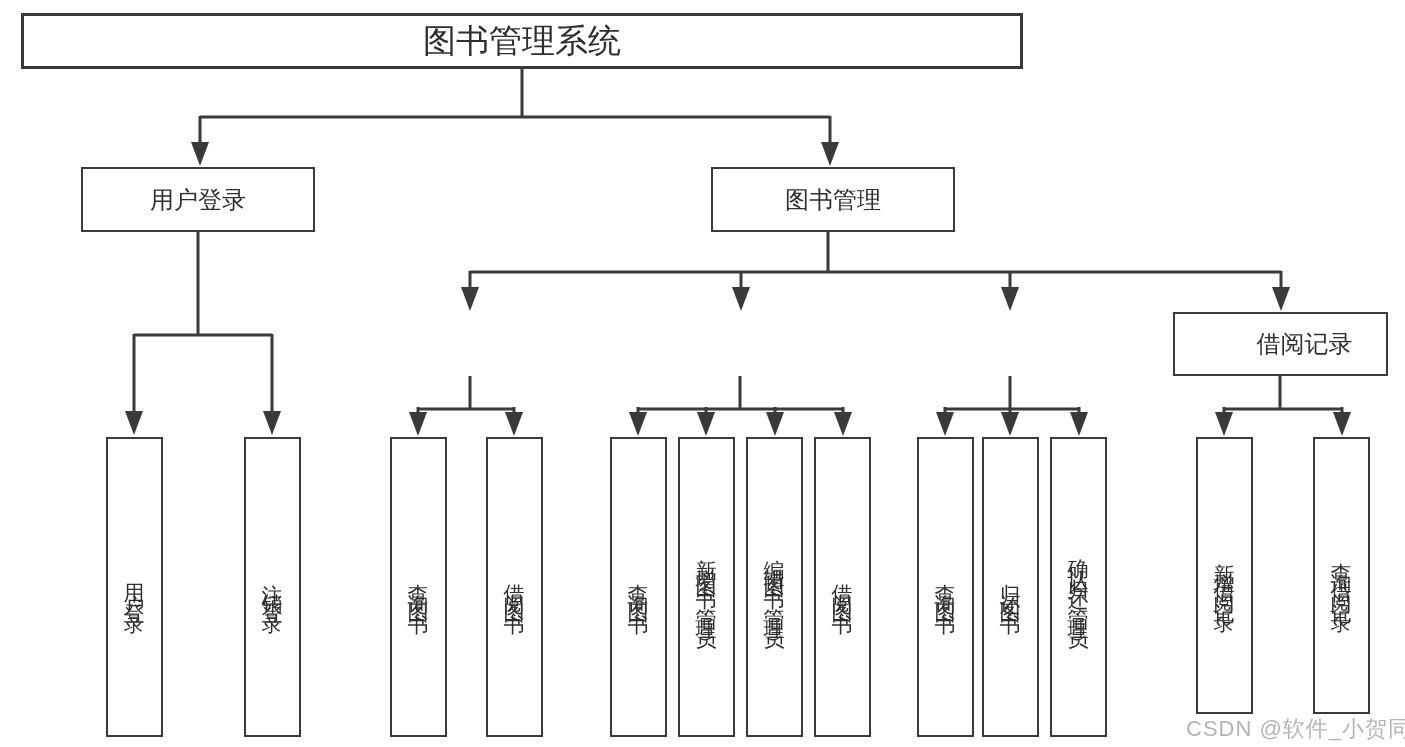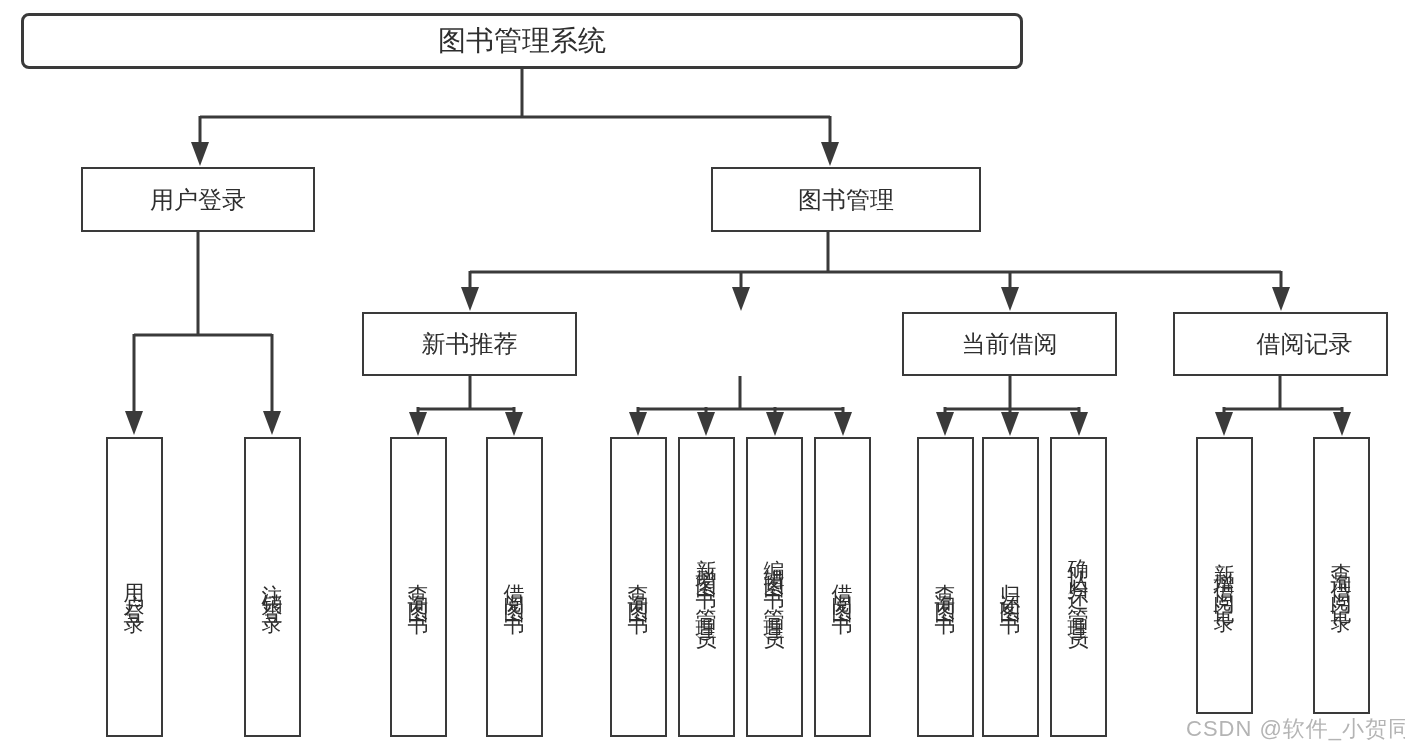--- a/index.html
+++ b/index.html
@@ -22,21 +22,21 @@
   .hbox {
     position: absolute;
     background: #ffffff;
     border: 2px solid #3a3a3a;
     display: flex;
     align-items: center;
     justify-content: center;
     z-index: 2;
     text-align: center;
   }
-  .root-box { border-width: 3px; font-size: 28px; border-radius: 8px; }
+  .root-box { border-width: 3px; font-size: 33px; }
   .l2-box, .l3-box { font-size: 24px; }
   .vbox {
     position: absolute;
     width: 57px;
     background: #ffffff;
     border: 2px solid #3a3a3a;
     display: flex;
     align-items: center;
     justify-content: center;
     z-index: 2;
@@ -102,24 +102,22 @@
       <polygon points="1001,412 1019,412 1010,436"></polygon>
       <polygon points="1070,412 1088,412 1079,436"></polygon>
       <polygon points="1215,412 1233,412 1224,436"></polygon>
       <polygon points="1333,412 1351,412 1342,436"></polygon>
     </g>
   </svg>
 
   <div class="hbox root-box" style="left:21px; top:13px; width:1002px; height:56px;">图书管理系统</div>
 
   <div class="hbox l2-box" style="left:81px; top:167px; width:234px; height:65px;">用户登录</div>
-  <div class="hbox l2-box" style="left:711px; top:167px; width:270px; height:65px;">图书管理</div>
+  <div class="hbox l2-box" style="left:711px; top:167px; width:244px; height:65px;">图书管理</div>
 
-  <div class="hbox l3-box" style="left:362px; top:312px; width:215px; height:64px;">新书推荐</div>
-  <div class="hbox l3-box" style="left:902px; top:312px; width:215px; height:64px;">当前借阅</div>
   <div class="hbox l3-box" style="left:1173px; top:312px; width:215px; height:64px;padding-left:48px;">借阅记录</div>
 
   <div class="vbox" style="left:106px; top:437px; height:300px;">
     <span>用户登录</span>
   </div>
   <div class="vbox" style="left:244px; top:437px; height:300px;">
     <span>注销登录</span>
   </div>
 
   <div class="vbox" style="left:390px; top:437px; height:300px;">

